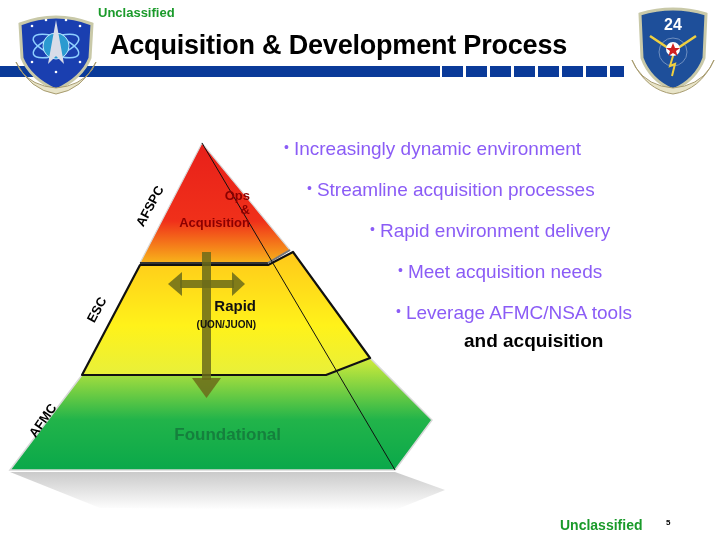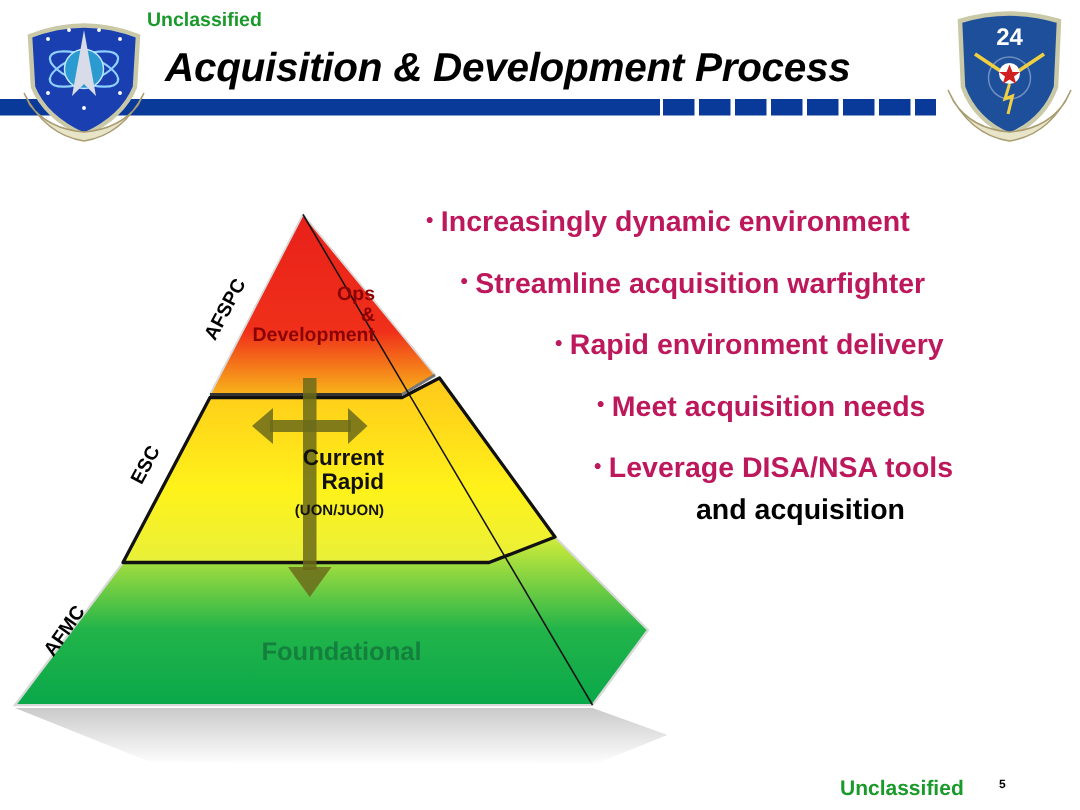--- a/index.html
+++ b/index.html
@@ -2,24 +2,24 @@
 <html><head>
   <meta charset="utf-8">
   <style>
     html, body { margin: 0; padding: 0; }
     body { width: 720px; height: 540px; background: #ffffff; position: relative; overflow: hidden;
            font-family: "Liberation Sans", sans-serif; }
     .abs { position: absolute; }
     .classification-top { left: 98px; top: 5px; font-size: 13px; font-weight: bold; color: #1a9a2a; }
     .classification-bottom { left: 560px; top: 517px; font-size: 14px; font-weight: bold; color: #1a9a2a; }
     .page-num { left: 666px; top: 518px; font-size: 8px; font-weight: bold; color: #000; }
-    .title { left: 110px; top: 30px; font-size: 27px; font-weight: bold; font-style: italic; color: #000; white-space: nowrap; letter-spacing: -0.2px; }
+    .title { left: 110px; top: 30px; font-size: 27px; font-weight: bold; color: #000; white-space: nowrap; letter-spacing: -0.2px; }
     .title-bar { left: 0; top: 66px; width: 440px; height: 11px; background: #0a3a99; }
     .title-seg { top: 66px; height: 11px; width: 21px; background: #0a3a99; }
-    .bullet { position: absolute; font-size: 19px; font-weight: bold; color: #be185d; white-space: nowrap; }
+    .bullet { position: absolute; font-size: 19px; font-weight: normal; color: #8b5cf6; white-space: nowrap; }
     .bullet .dot { font-size: 14px; margin-right: 5px; vertical-align: 3px; }
     .bullet-cont { position: absolute; font-size: 19px; font-weight: bold; color: #000; white-space: nowrap; }
     .tier-label { position: absolute; font-weight: bold; color: #000; text-align: right; line-height: 1.05; }
     .side-label { position: absolute; font-size: 13px; font-weight: bold; color: #000; transform-origin: left bottom; white-space: nowrap; }
   </style>
 </head>
 <body>
 
 <div class="abs classification-top">Unclassified</div>
 <div class="abs title">Acquisition &amp; Development Process</div>
@@ -101,34 +101,33 @@
   <path d="M192 378 L221 378 L206.5 398 Z" fill="#6b6b1a" opacity="0.85"></path>
 
   <rect x="180" y="280" width="54" height="8" fill="#6b6b1a" opacity="0.85"></rect>
   <path d="M168 284 L182 272 L182 296 Z" fill="#6b6b1a" opacity="0.85"></path>
   <path d="M245 284 L232 272 L232 296 Z" fill="#6b6b1a" opacity="0.85"></path>
 </svg>
 
 <div class="tier-label" style="left:160px; top:189px; width:90px; font-size:13px; color:#8b0000;">
   <div>Ops</div>
   <div>&amp;</div>
-  <div>Development</div>
+  <div>Acquisition</div>
 </div>
 <div class="tier-label" style="left:156px; top:298px; width:100px; font-size:15px; color:#111;">
-  <div>Current</div>
   <div>Rapid</div>
   <div style="font-size:10px; margin-top:6px;">(UON/JUON)</div>
 </div>
 <div class="tier-label" style="left:141px; top:426px; width:140px; font-size:17px; color:#15803d;">Foundational</div>
 
 <div class="side-label" style="left:146px; top:214px; transform: rotate(-62deg);">AFSPC</div>
 <div class="side-label" style="left:97px; top:310px; transform: rotate(-62deg);">ESC</div>
 <div class="side-label" style="left:38px; top:425px; transform: rotate(-55deg);">AFMC</div>
 
 <div class="bullet" style="left:284px; top:138px;"><span class="dot">•</span><span>Increasingly dynamic environment</span></div>
-<div class="bullet" style="left:307px; top:179px;"><span class="dot">•</span><span>Streamline acquisition warfighter</span></div>
+<div class="bullet" style="left:307px; top:179px;"><span class="dot">•</span><span>Streamline acquisition processes</span></div>
 <div class="bullet" style="left:370px; top:220px;"><span class="dot">•</span><span>Rapid environment delivery</span></div>
 <div class="bullet" style="left:398px; top:261px;"><span class="dot">•</span><span>Meet acquisition needs</span></div>
-<div class="bullet" style="left:396px; top:302px;"><span class="dot">•</span><span>Leverage DISA/NSA tools</span></div>
+<div class="bullet" style="left:396px; top:302px;"><span class="dot">•</span><span>Leverage AFMC/NSA tools</span></div>
 <div class="bullet-cont" style="left:464px; top:330px;">and acquisition</div>
 
 <div class="abs classification-bottom">Unclassified</div>
 <div class="abs page-num">5</div>
 
 </body></html>

